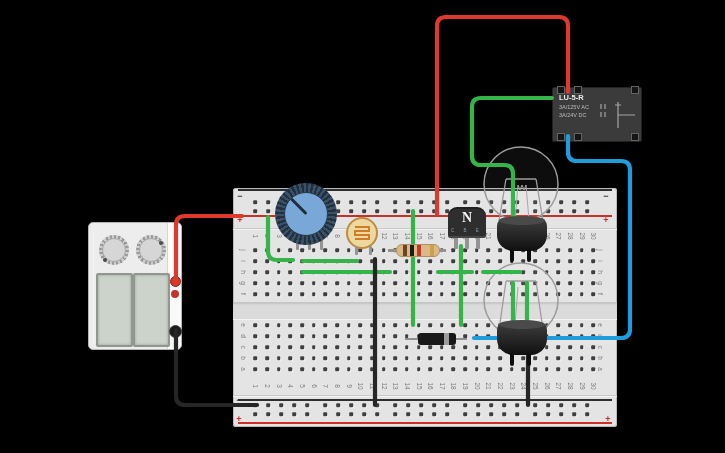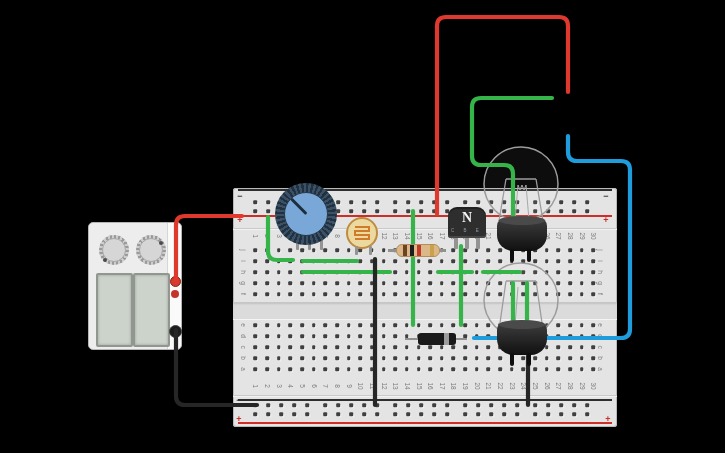--- a/index.html
+++ b/index.html
@@ -601,20 +601,34 @@
       <div class="cap"></div>
         <div class="mark" style="right:3px;top:6px;"></div>
     </div>
     <div class="disp" style="left:7px;top:50px;"></div>
     <div class="disp" style="left:44px;top:50px;"></div>
   </div>
   <div class="term under" style="left:170px;top:276px;width:9px;height:9px;background:#d13b2e;border:1px solid #8e1f15;"></div>
   <div class="term under" style="left:171px;top:290px;width:8px;height:8px;background:#c3352b;"></div>
   <div class="term under" style="left:169px;top:325px;width:11px;height:11px;background:#1c1c1c;border:1px solid #444;"></div>
 
+  <div id="relay" class="under">
+    <div class="pin" style="left:4px;top:-2px;"></div>
+    <div class="pin" style="left:21px;top:-2px;"></div>
+    <div class="pin" style="left:78px;top:-2px;"></div>
+    <div class="pin" style="left:4px;top:45px;"></div>
+    <div class="pin" style="left:21px;top:45px;"></div>
+    <div class="pin" style="left:78px;top:45px;"></div>
+    <div class="title">LU-5-R</div>
+    <div class="l1">3A/125V AC</div>
+    <div class="l2">3A/24V DC</div>
+    <svg width="42" height="36" style="position:absolute;left:44px;top:8px;">
+      <path d="M4,8 v5 M8,8 v5 M4,16 v5 M8,16 v5 M21,6 V32 M21,19 H38 M18,9 H24" stroke="#a5a5a5" stroke-width="1.2" fill="none"></path>
+    </svg>
+  </div>
 
   <svg id="wire-layer" class="layer" width="725" height="453">
       <path d="M176,282 L176,225 Q176,216 185,216 L242,216" fill="none" stroke="#df382c" stroke-width="4.2" stroke-linecap="round"></path>
       <path d="M437,214 L437,26 Q437,17 446,17 L559,17 Q568,17 568,26 L568,92" fill="none" stroke="#df382c" stroke-width="4.2" stroke-linecap="round"></path>
       <path d="M268,217 L268,251 Q268,260 277,260 L293,260" fill="none" stroke="#35b44a" stroke-width="4.2" stroke-linecap="round"></path>
       <path d="M303,261 L357,261" fill="none" stroke="#35b44a" stroke-width="4.2" stroke-linecap="round"></path>
       <path d="M303,272 L390,272" fill="none" stroke="#35b44a" stroke-width="4.2" stroke-linecap="round"></path>
       <path d="M413,211 L413,325" fill="none" stroke="#35b44a" stroke-width="4.2" stroke-linecap="round"></path>
       <path d="M461,246 L461,325" fill="none" stroke="#35b44a" stroke-width="4.2" stroke-linecap="round"></path>
       <path d="M438,272 L472,272" fill="none" stroke="#35b44a" stroke-width="4.2" stroke-linecap="round"></path>

